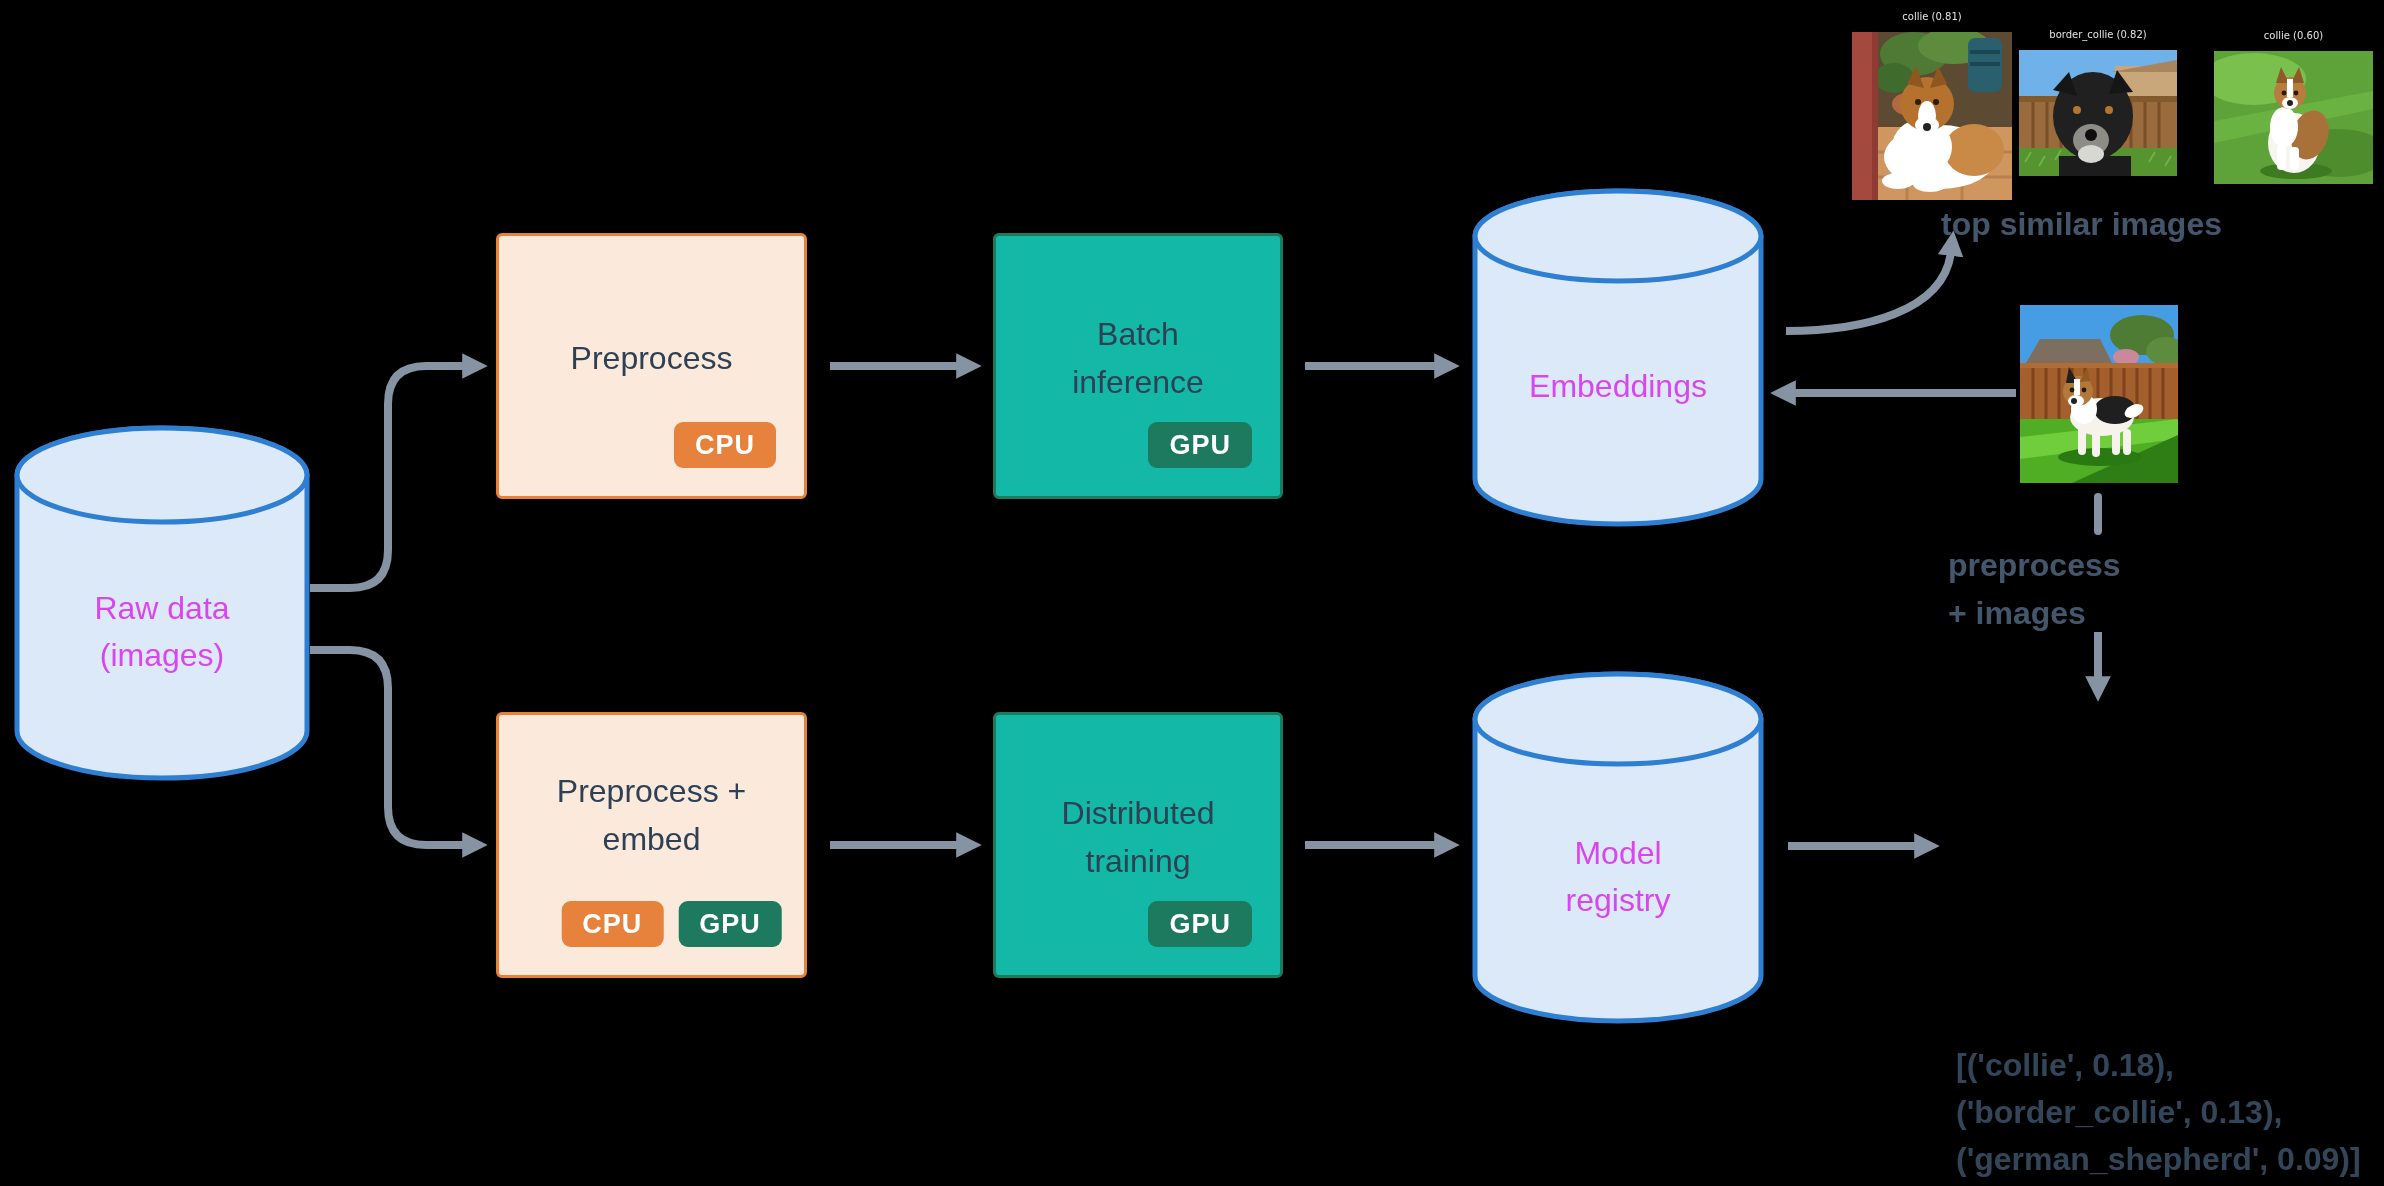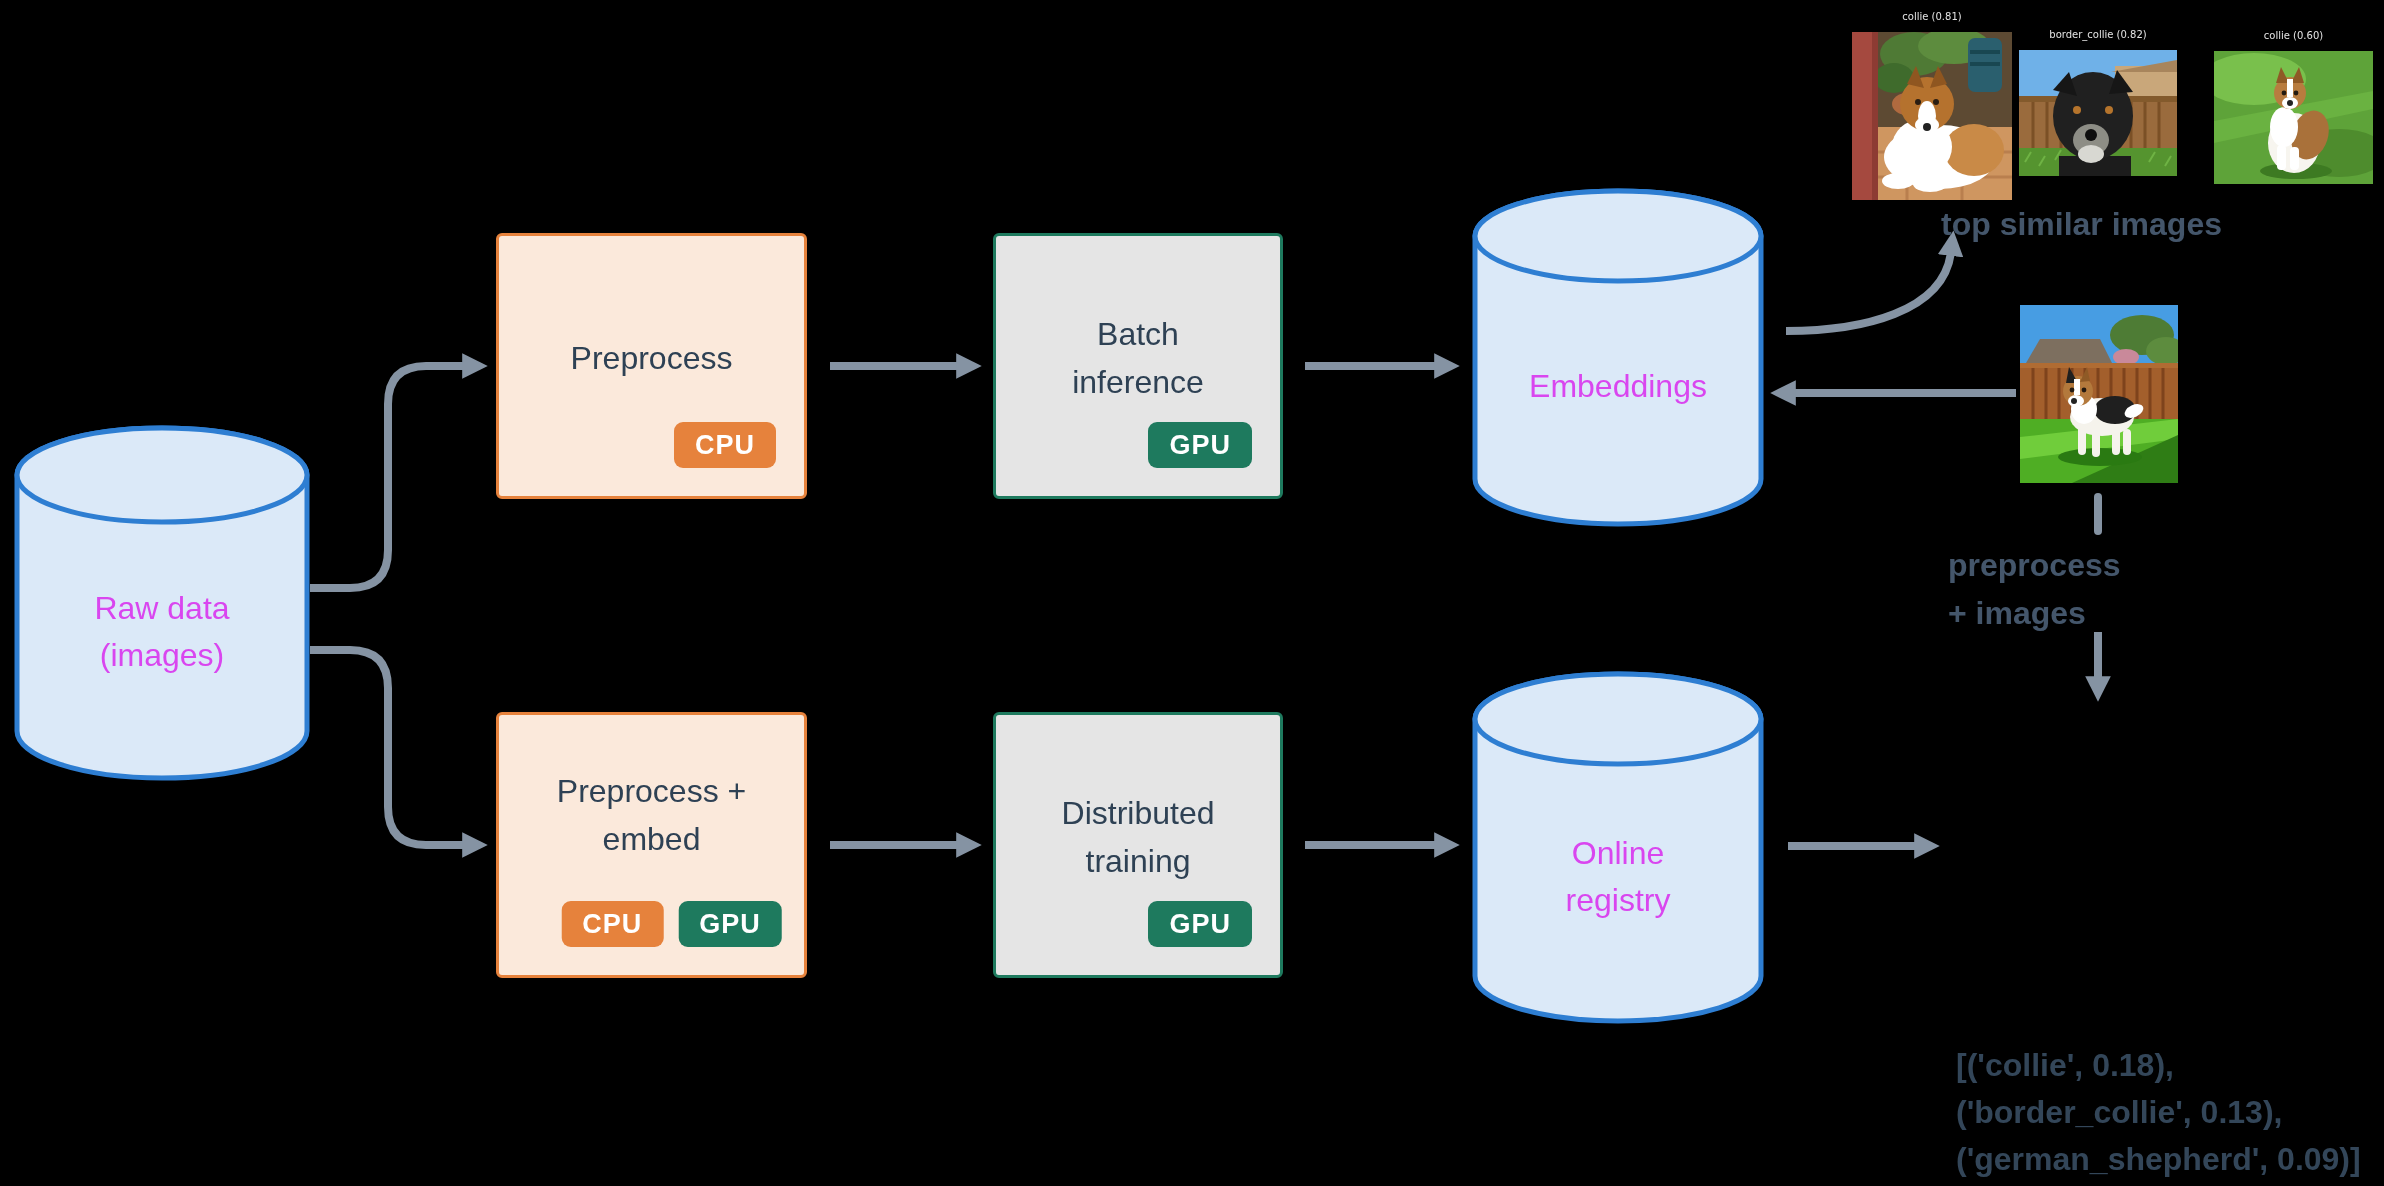--- a/index.html
+++ b/index.html
@@ -5,21 +5,21 @@
   html,body{margin:0;padding:0;background:#000;}
   #canvas{position:relative;width:2384px;height:1186px;background:#000000;overflow:hidden;
           font-family:"Liberation Sans",sans-serif;}
   
   #flow-arrows{position:absolute;left:0;top:0;width:2384px;height:1186px;}
   .arrow{fill:none;stroke:#8593a3;stroke-width:8;stroke-linejoin:round;}
   .arrow.cap{stroke-linecap:round;}
   
   .node-box{position:absolute;border-radius:6px;box-sizing:border-box;}
   .node-box.orange{background:#fbe9db;border:3px solid #e6823c;}
-  .node-box.green{background:#e5e5e5;border:3px solid #1e7a5e;}
+  .node-box.green{background:#14b8a6;border:3px solid #1e7a5e;}
   .node-label{position:absolute;inset:0;display:flex;flex-direction:column;align-items:center;
               justify-content:center;padding-bottom:16px;font-size:32px;font-weight:500;
               color:#2e4154;line-height:48px;text-align:center;}
   .badge{height:46px;padding:0 21px;border-radius:9px;color:#ffffff;font-size:27px;font-weight:700;
          display:flex;align-items:center;justify-content:center;letter-spacing:1px;}
   .badge.cpu{background:#e6823c;}
   .badge.gpu{background:#1e7a5e;}
   .badge-br{position:absolute;right:28px;bottom:28px;}
   .badge-center-row{position:absolute;bottom:28px;left:50%;transform:translateX(calc(-50% + 20px));
                     display:flex;gap:15px;}
@@ -122,21 +122,21 @@
     </div>
     <div class="badge gpu badge-br">GPU</div>
   </div>
 
   <div class="cyl" style="left:1472px;top:669px;width:292px;height:357px;">
     <svg width="292" height="357" viewBox="0 0 292 357">
       <path d="M3,50 a143,45 0 0 1 286,0 v257 a143,45 0 0 1 -286,0 z" fill="#dbe9f8" stroke="#2e7ed2" stroke-width="5"></path>
       <ellipse cx="146" cy="50" rx="143" ry="45" fill="#dbe9f8" stroke="#2e7ed2" stroke-width="5"></ellipse>
     </svg>
     <div class="cyl-label">
-      <span>Online</span>
+      <span>Model</span>
       <span>registry</span>
     </div>
   </div>
 
 
   <div class="sim-item" style="left:1852px;top:6px;width:160px;">
     <span class="sim-caption">collie (0.81)</span>
     <svg class="photo" width="160" height="168" viewBox="0 0 160 168">
       <rect x="0" y="0" width="160" height="95" fill="#5d4a33"></rect>
       <ellipse cx="62" cy="22" rx="34" ry="22" fill="#4f7a35"></ellipse>

